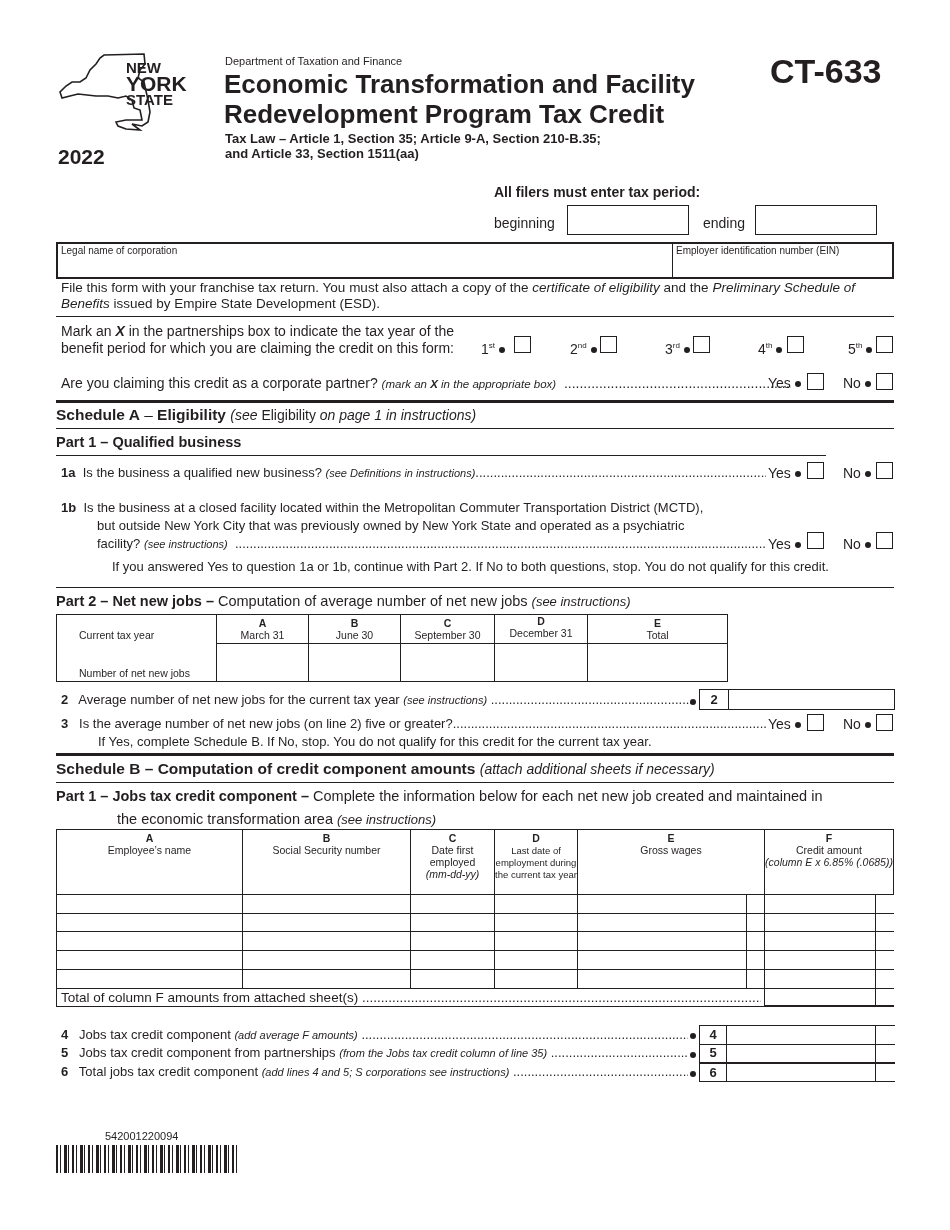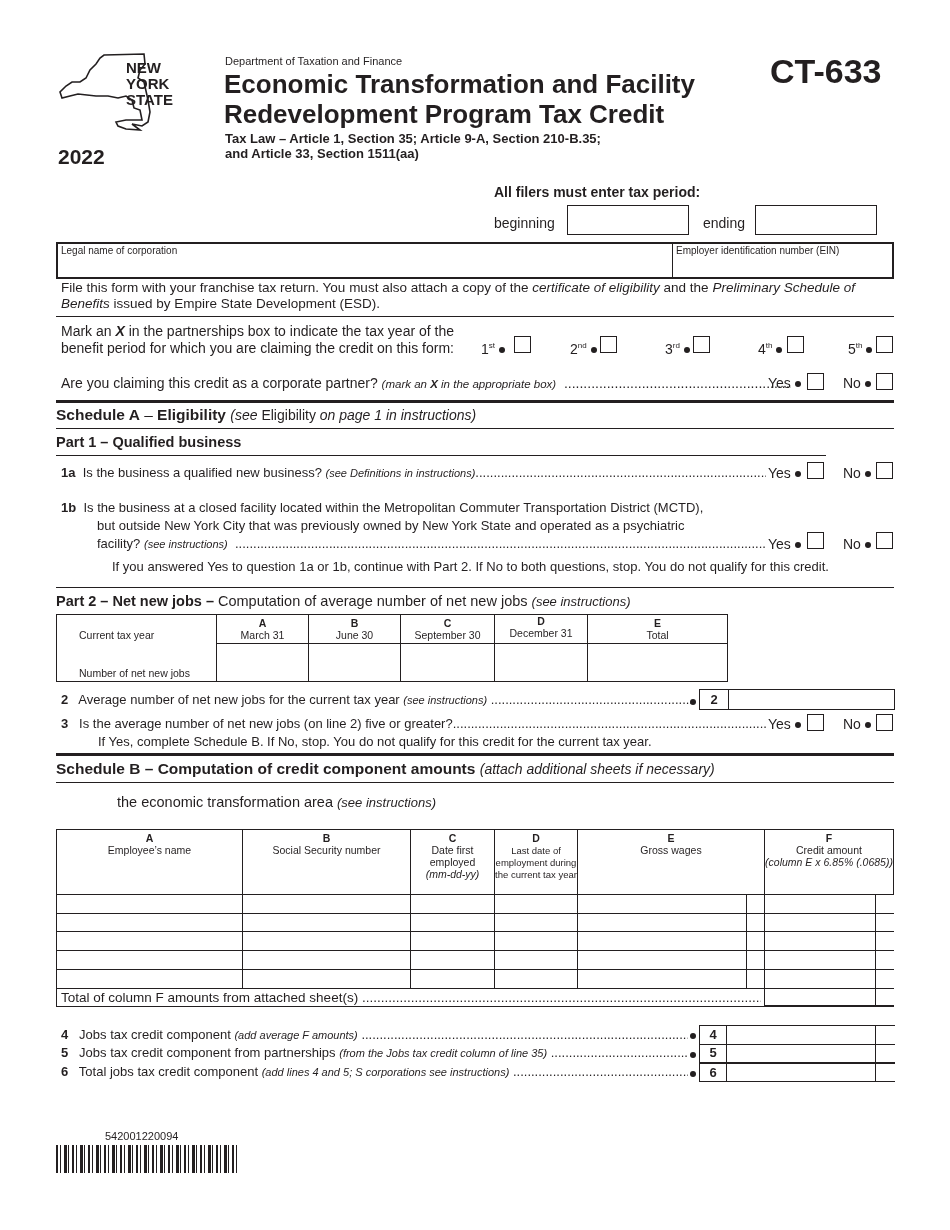--- a/index.html
+++ b/index.html
@@ -18,21 +18,21 @@
   .sup { font-size:8px; vertical-align:super; }
 </style>
 </head>
 <body>
 
 <div class="abs" style="left:56px;top:52px;width:130px;height:82px;">
   <svg width="130" height="82" viewBox="0 0 130 82" style="position:absolute;left:0;top:0;">
     <path d="M48 3 L88 2 L89 12 L84 18 L82 26 L88 30 L92 48 L94 60 L92 70 L86 74 L76 72 L84 78 L70 77 L62 74 L60 70 L70 68 L86 68 L84 58 L78 56 L76 48 L70 44 L62 46 L52 44 L40 44 L22 42 L14 44 L6 46 L4 40 L10 34 L16 30 L24 30 L30 26 L34 18 L40 12 L44 6 Z" fill="none" stroke="#231f20" stroke-width="1.6"></path>
   </svg>
   <div class="abs b" style="left:70px;top:8px;font-size:15px;line-height:15px;">NEW</div>
-  <div class="abs b" style="left:70px;top:24px;font-size:15px;line-height:15px;">YORK</div>
+  <div class="abs b" style="left:70px;top:24px;font-size:21px;line-height:15px;">YORK</div>
   <div class="abs b" style="left:70px;top:40px;font-size:15px;line-height:15px;">STATE</div>
   <div class="abs b" style="left:2px;top:58px;font-size:21px;line-height:22px;margin-top:36px;">2022</div>
 </div>
 
 <div class="abs" style="left:225px;top:55px;font-size:11px;">Department of Taxation and Finance</div>
 <div class="abs b" style="left:224px;top:69px;font-size:26px;line-height:30px;white-space:nowrap;">Economic Transformation and Facility</div>
 <div class="abs b" style="left:224px;top:99px;font-size:26px;line-height:30px;white-space:nowrap;">Redevelopment Program Tax Credit</div>
 <div class="abs b" style="left:225px;top:131px;font-size:13px;">Tax Law – Article 1, Section 35; Article 9-A, Section 210-B.35;</div>
 <div class="abs b" style="left:225px;top:146px;font-size:13px;">and Article 33, Section 1511(aa)</div>
 <div class="abs b" style="left:770px;top:52px;font-size:34px;line-height:38px;">CT-633</div>
@@ -165,20 +165,21 @@
 <div class="lab" style="left:843px;top:716px;"><span>No</span> <span class="dot"></span></div>
 <div class="cb" style="left:876px;top:714px;"></div>
 <div class="abs" style="left:98px;top:734px;font-size:13px;white-space:nowrap;">If Yes, complete Schedule B.  If No, stop. You do not qualify for this credit for the current tax year.</div>
 
 <div class="hr" style="top:753px;height:3px;"></div>
 <div class="abs" style="left:56px;top:760px;font-size:15.5px;white-space:nowrap;">
   <b>Schedule B</b><b> – Computation of credit component amounts</b> <span class="i" style="font-size:14px;">(attach additional sheets if necessary)</span>
 </div>
 <div class="hr" style="top:782px;height:1px;"></div>
 <div class="abs" style="left:56px;top:788px;font-size:14.5px;line-height:17px;width:840px;">
+  <div style="white-space:nowrap;"><b>Part 1 – Jobs tax credit component –</b> <span>Complete the information below for each net new job created and maintained in</span></div>
   <div style="padding-left:61px;white-space:nowrap;margin-top:6px;"><span>the economic transformation area</span> <span class="i" style="font-size:13px;">(see instructions)</span></div>
 </div>
 
 <div class="abs" style="left:56px;top:829px;width:838px;height:178px;">
 
   <div class="abs" style="left:0;top:0;width:838px;height:1px;background:#231f20;"></div>
   <div class="abs" style="left:0;top:0;width:1px;height:178px;background:#231f20;"></div>
   <div class="abs" style="left:837px;top:0;width:1px;height:65px;background:#231f20;"></div>
 
   <div class="abs hdr" style="left:1px;top:3px;width:185px;"><b>A</b><br><span>Employee’s name</span></div>

